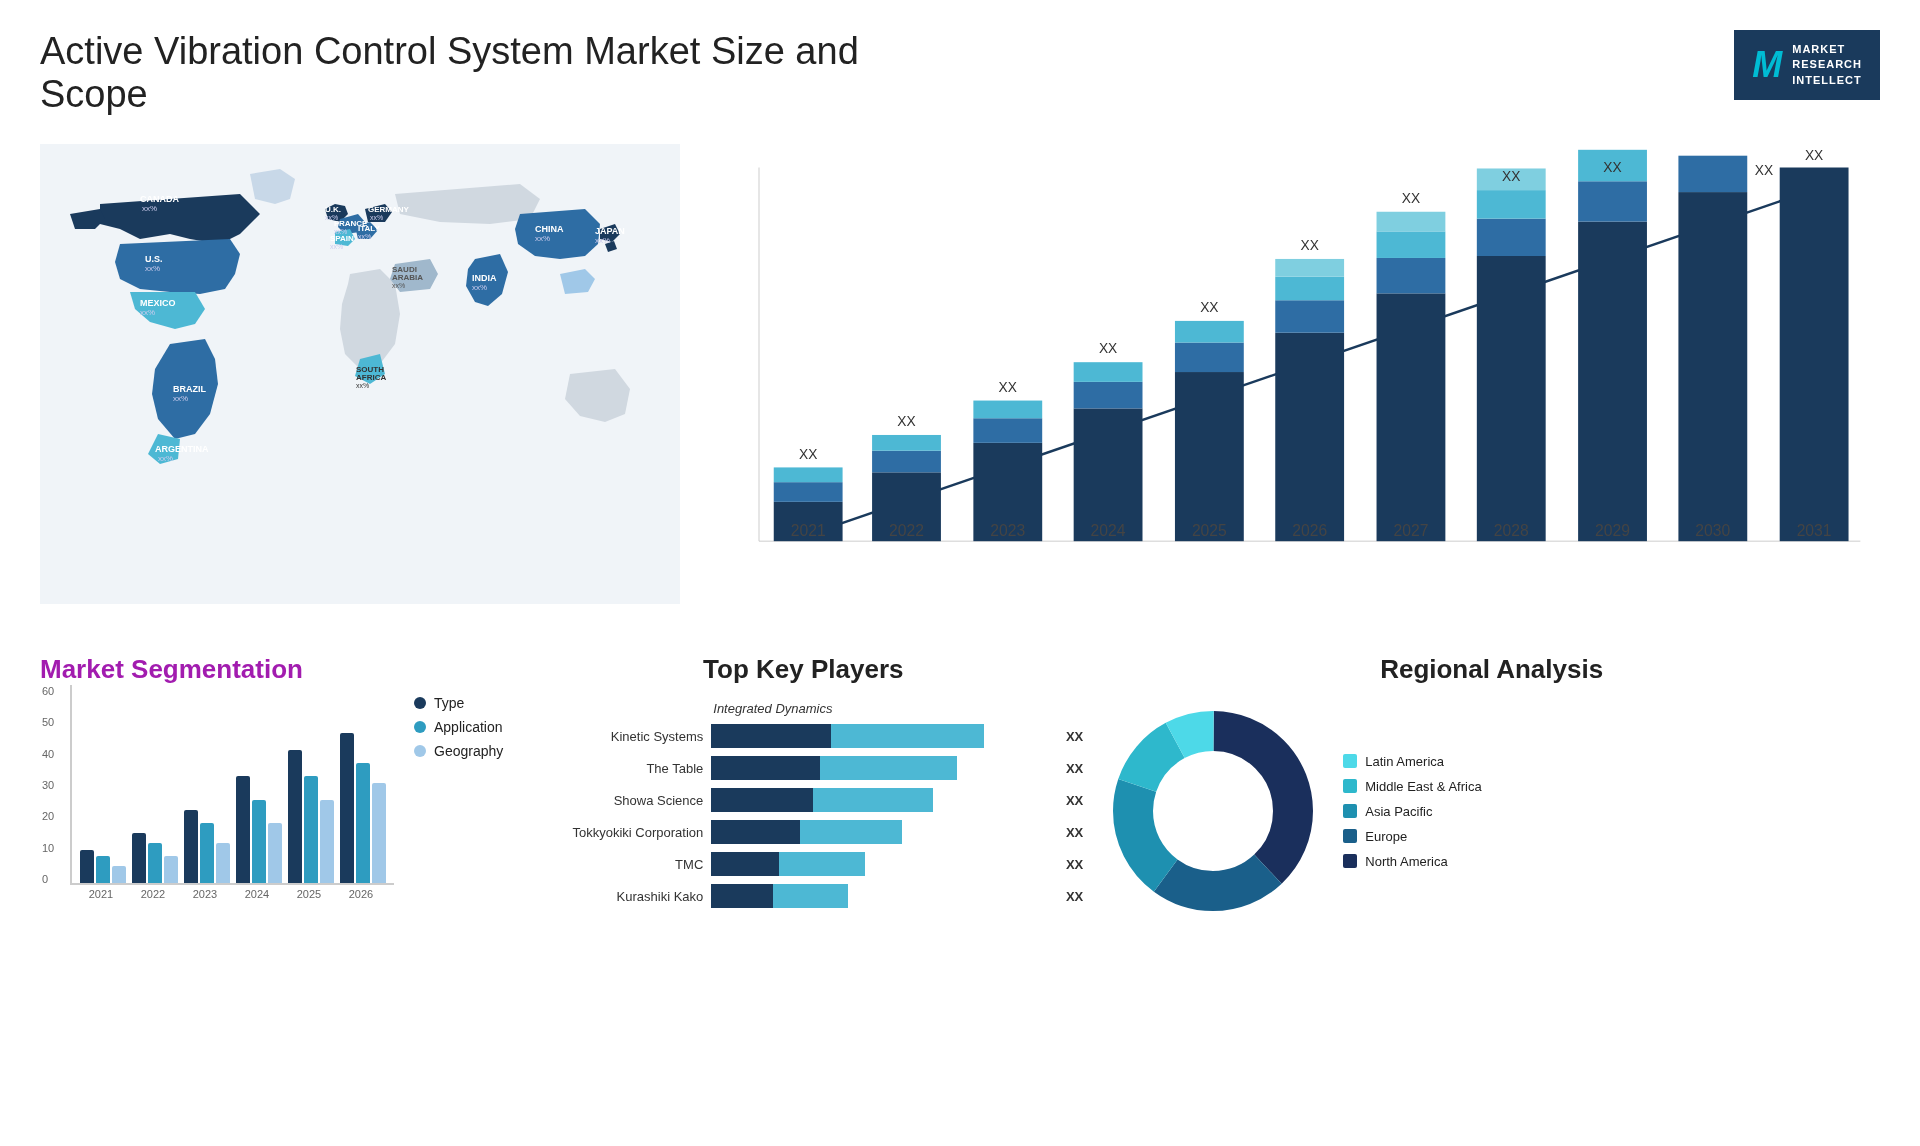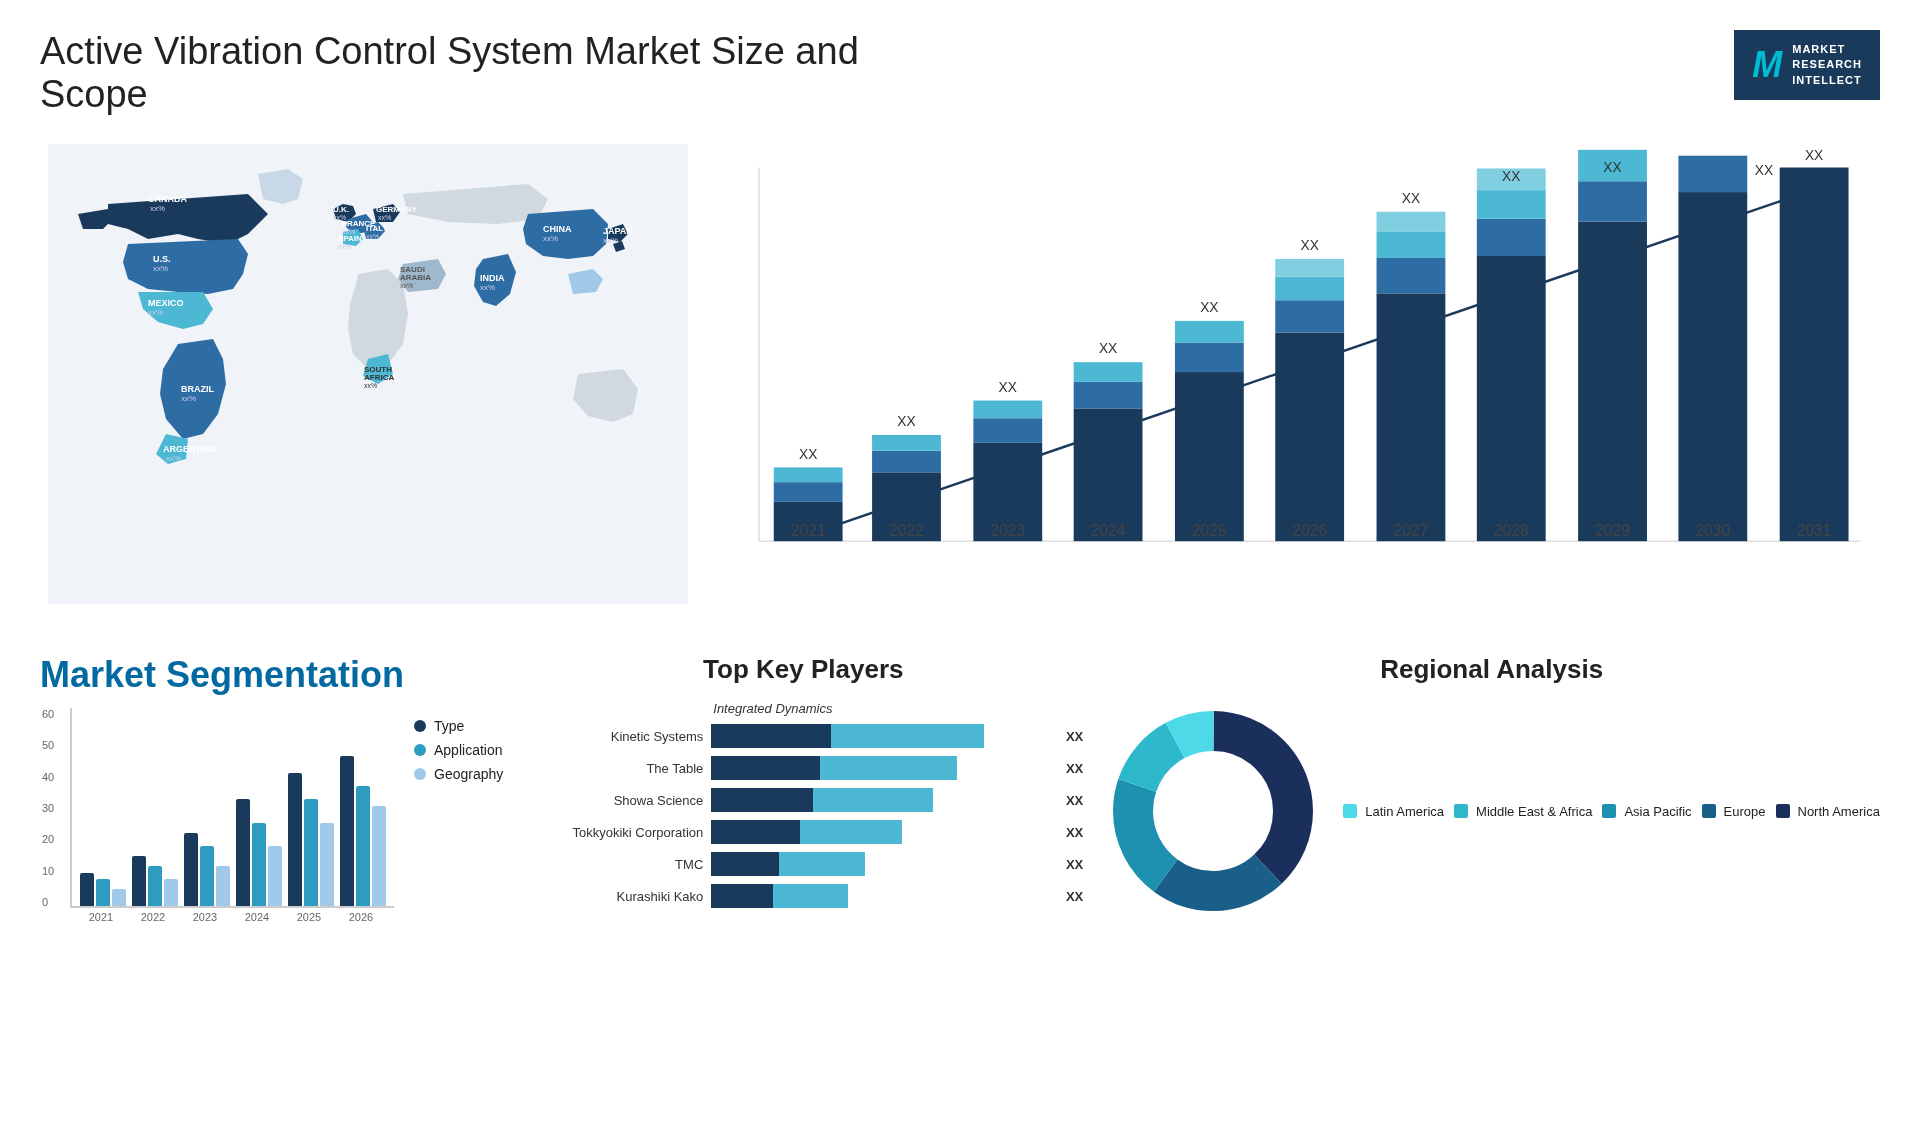--- a/index.html
+++ b/index.html
@@ -65,44 +65,43 @@
       position: relative;
       display: flex;
       flex-direction: column;
     }
 
     
     .world-map-container {
       width: 512px;
       height: 460px;
       position: relative;
-      margin-left: 8px;
     }
 
     
     .bottom-row {
       display: flex;
       gap: 20px;
       align-items: flex-start;
     }
     .market-seg-section {
       flex: 0 0 440px;
     }
     .key-players-section {
       flex: 0 0 560px;
     }
     .regional-section {
       flex: 1;
     }
 
     .section-title {
-      font-size: 36px;
+      font-size: 26px;
       font-weight: 600;
-      color: #0369a1;
-      margin-bottom: 12px;
+      color: #a21caf;
+      margin-bottom: 0;
     }
     .section-title-center {
       font-size: 26px;
       font-weight: 600;
       color: #222;
       margin-bottom: 16px;
       text-align: center;
     }
     .seg-legend {
       display: flex;
@@ -157,21 +156,21 @@
       align-items: center;
       gap: 20px;
     }
     .donut-container {
       position: relative;
       width: 220px;
       height: 220px;
     }
     .regional-legend {
       display: flex;
-      flex-direction: row;
+      flex-direction: column;
       gap: 10px;
     }
     .regional-legend-item {
       display: flex;
       align-items: center;
       gap: 8px;
       font-size: 13px;
     }
     .legend-square {
       width: 14px;

